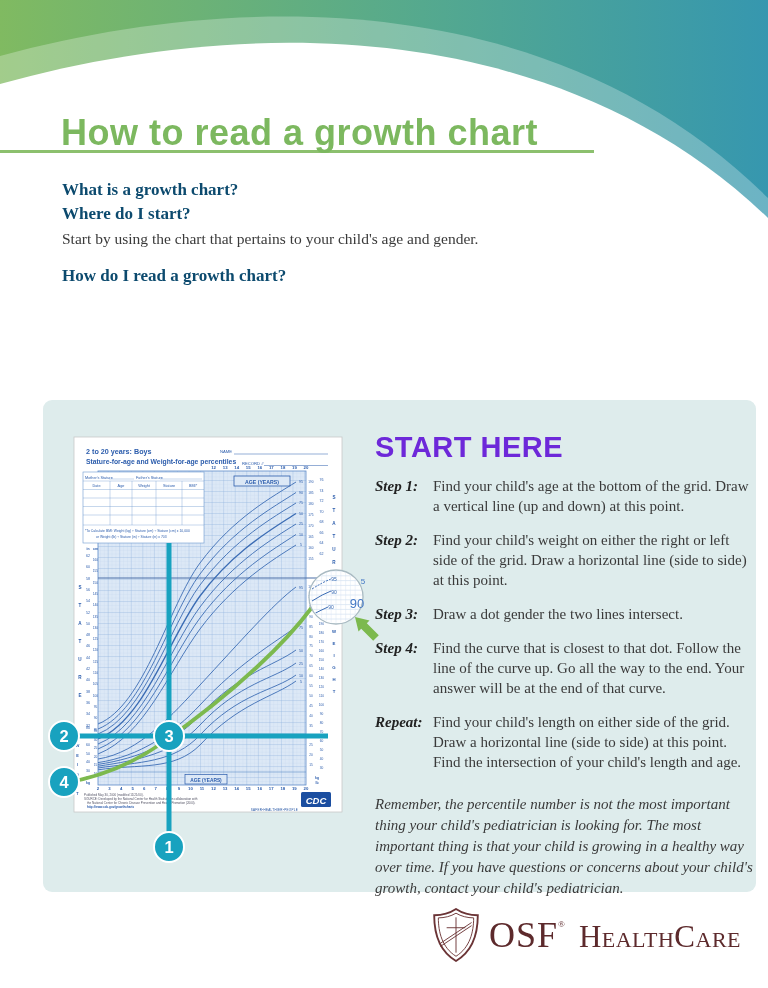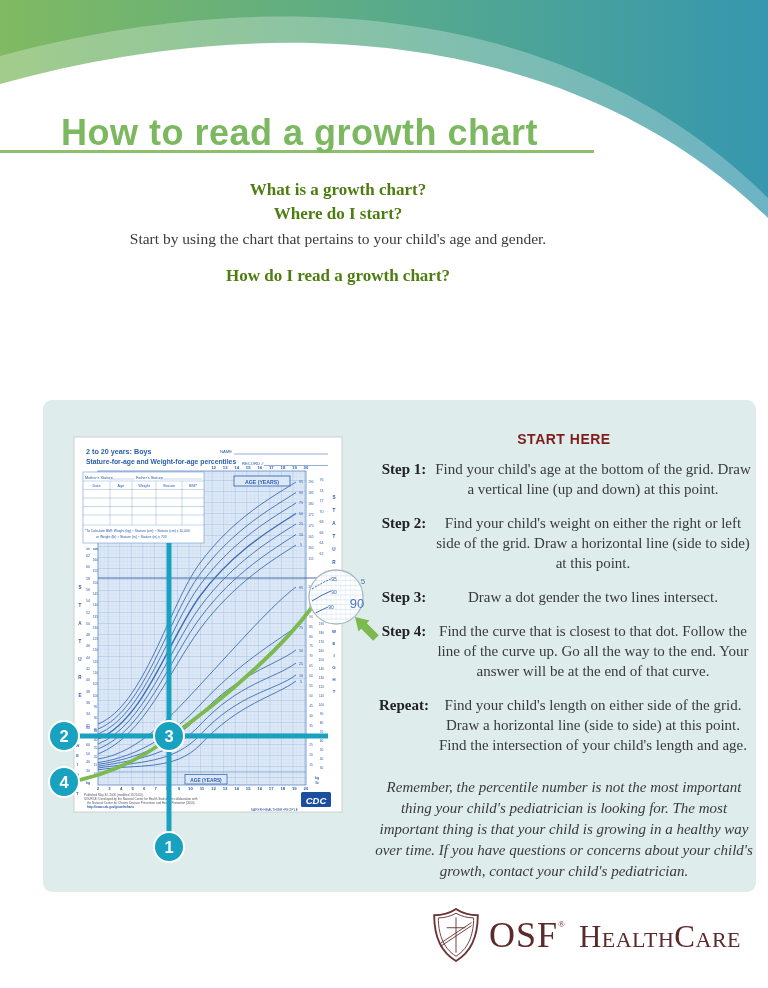--- a/index.html
+++ b/index.html
@@ -1,42 +1,42 @@
 <!DOCTYPE html>
 <html><head>
 <meta charset="utf-8">
 <style>
   html,body{margin:0;padding:0;background:#fff;}
   #page{position:relative;width:768px;height:988px;background:#fff;overflow:hidden;
-        font-family:"Liberation Serif",serif;text-align:center;}
+        font-family:"Liberation Serif",serif;}
 
   
   #header-art{position:absolute;left:0;top:0;width:768px;height:285px;}
 
   .hero-title{position:absolute;left:61px;top:112px;margin:0;
     font-family:"Liberation Sans",sans-serif;font-weight:700;font-size:36px;
     letter-spacing:.5px;color:#7cb85f;z-index:3;}
   .title-rule{position:absolute;left:0;top:150px;width:594px;height:3px;
     background:#8cc06e;z-index:2;}
 
   
   .intro{position:absolute;left:62px;top:180px;width:552px;color:#3a3a3a;}
-  .intro h2{margin:0 0 4px 0;font-size:17px;color:#4d7c0f;}
+  .intro h2{margin:0 0 4px 0;font-size:17px;color:#0c4a6e;}
   .intro p{margin:0 0 16px 0;font-size:15.5px;line-height:22px;}
 
   
   .panel{position:absolute;left:43px;top:400px;width:713px;height:492px;
     background:#deecec;border-radius:9px;}
   #illustration{position:absolute;left:0;top:0;}
 
   .start-col{position:absolute;left:332px;top:31px;width:378px;color:#3a3a3a;}
   .start-col h3{margin:0 0 12px 0;font-family:"Liberation Sans",sans-serif;
-    font-weight:700;font-size:14px;letter-spacing:.5px;color:#7f1d1d;}
+    font-weight:700;font-size:29px;letter-spacing:.5px;color:#6d28d9;}
   .step{display:flex;margin-bottom:14px;font-size:15px;line-height:20px;}
-  .step-label{flex:0 0 58px;font-weight:700;color:#222;}
+  .step-label{flex:0 0 58px;font-weight:700;color:#222;font-style:italic;}
   .step-text{flex:1;}
   .closing{margin:22px 0 0 0;font-size:15px;line-height:21px;font-style:italic;}
 
   
   .logo-row{position:absolute;left:433px;top:908px;display:flex;align-items:center;}
   .brand{color:#5d2a2c;white-space:nowrap;margin-left:10px;}
   .brand .osf{font-size:36px;letter-spacing:1px;}
   .brand .reg{font-size:9px;vertical-align:20px;}
   .brand .hc{font-size:31px;font-variant:small-caps;letter-spacing:.5px;margin-left:14px;}
 

